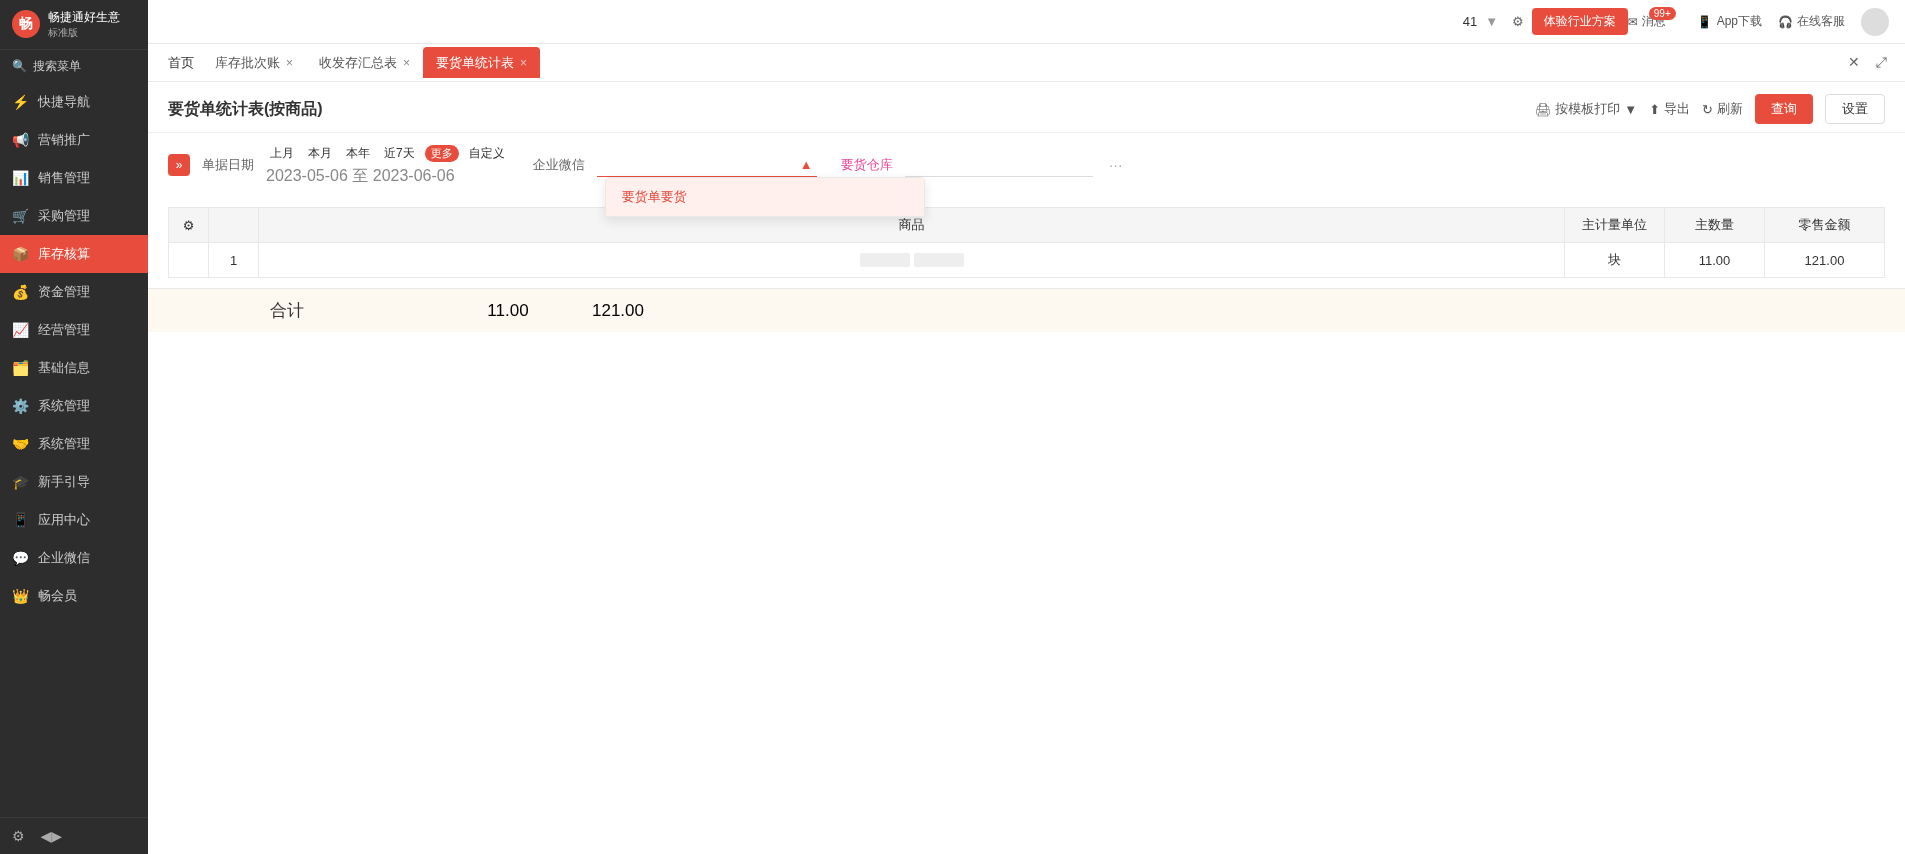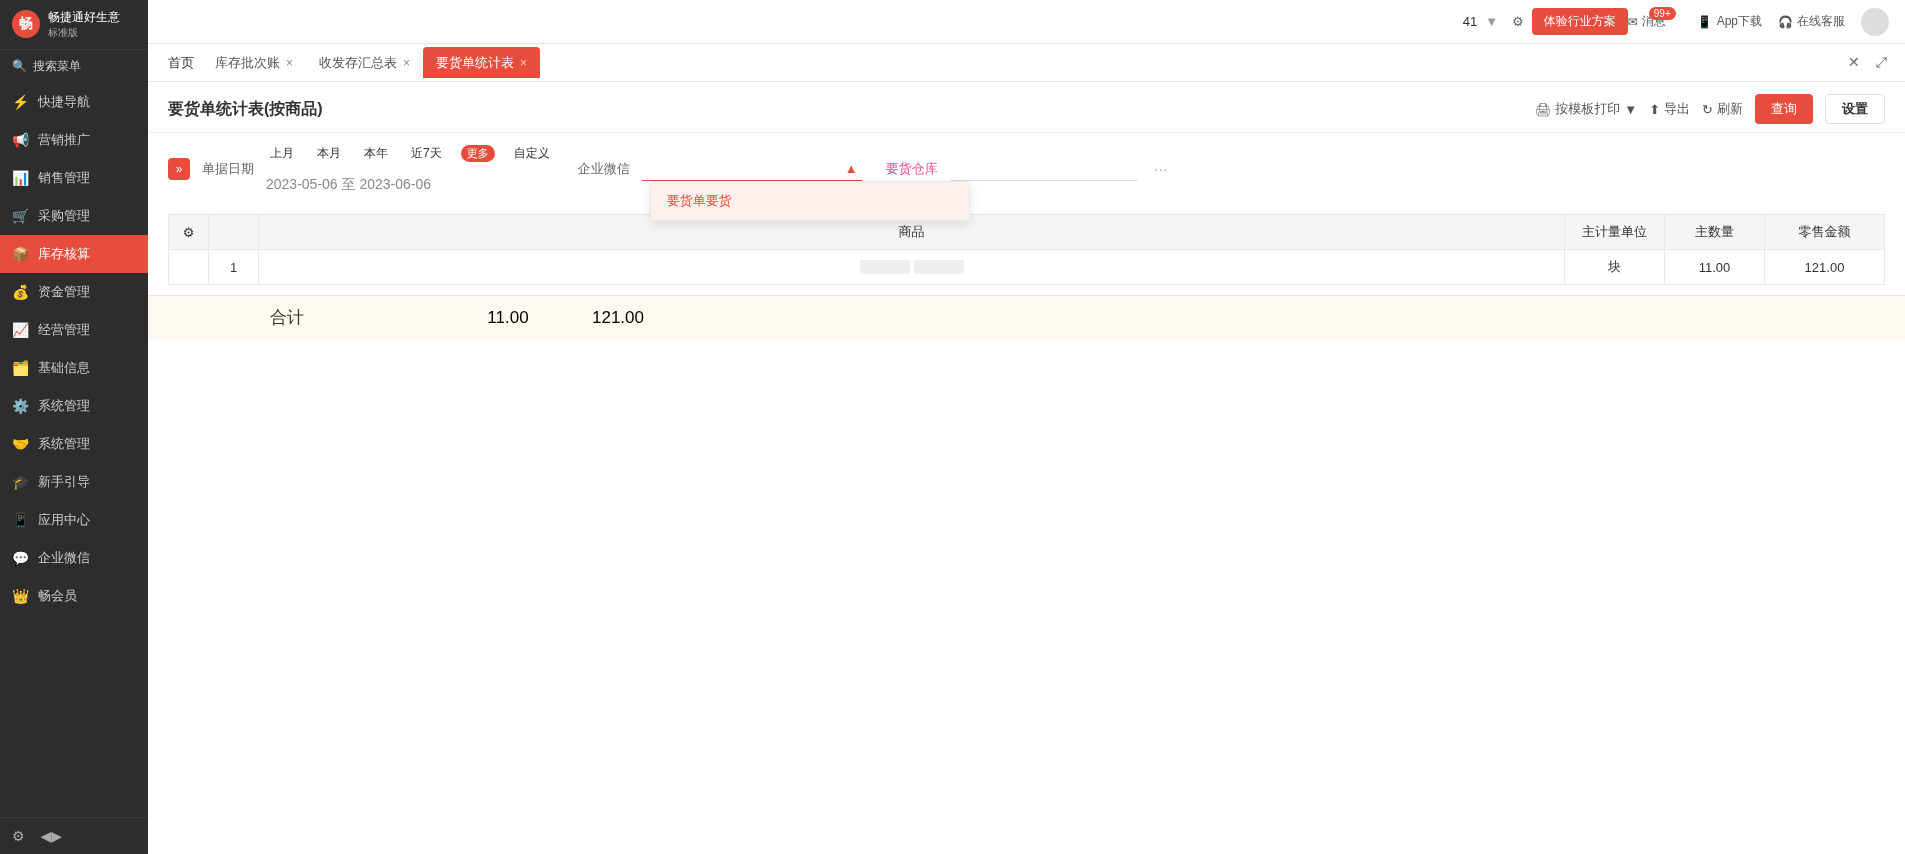--- a/index.html
+++ b/index.html
@@ -237,21 +237,20 @@
       font-size: 13px;
     }
     .action-btn-secondary {
       background: white;
       color: #333;
       border: 1px solid #ddd;
       padding: 5px 16px;
       border-radius: 4px;
       cursor: pointer;
       font-size: 13px;
-      font-weight: bold;
     }
 
     
     .filter-bar {
       display: flex;
       align-items: center;
       padding: 10px 20px;
       background: #fff;
       border-top: 1px solid #f0f0f0;
       gap: 12px;
@@ -273,39 +272,39 @@
     .filter-label { color: #666; font-size: 13px; white-space: nowrap; }
     .filter-dates {
       display: flex;
       flex-direction: column;
       font-size: 12px;
       color: #666;
     }
     .date-options {
       display: flex;
       align-items: center;
-      gap: 15px;
+      gap: 6px;
     }
     .date-opt {
       color: #333;
       cursor: pointer;
       padding: 2px 4px;
       font-size: 12px;
     }
     .date-opt.badge-red {
       background: #e84c3d;
       color: white;
       border-radius: 10px;
       padding: 1px 6px;
       font-size: 11px;
     }
     .date-range {
       color: #888;
-      font-size: 14px;
-      margin-top: 12px;
+      font-size: 16px;
+      margin-top: 2px;
     }
     .filter-type-label { color: #666; font-size: 13px; margin-left: 12px; }
     .filter-select-wrap {
       position: relative;
       display: flex;
       align-items: center;
       border-bottom: 1px solid #e84c3d;
       min-width: 220px;
     }
     .filter-select-input {

